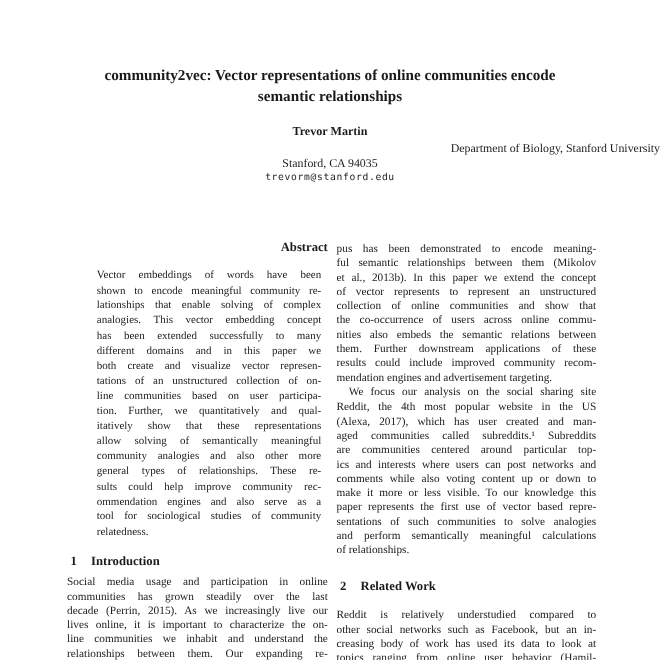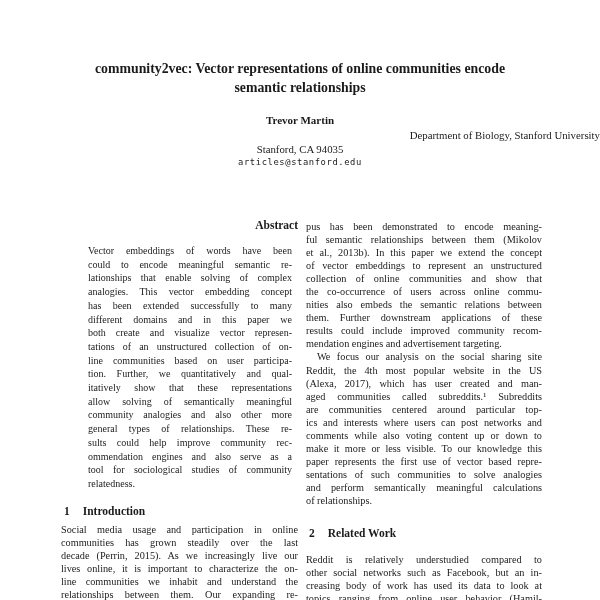--- a/index.html
+++ b/index.html
@@ -51,27 +51,27 @@
 <div class="page">
 
   <div class="paper-title">
     <div>community2vec: Vector representations of online communities encode</div>
     <div>semantic relationships</div>
   </div>
 
   <div class="author-name">Trevor Martin</div>
   <div class="author-affil">Department of Biology, Stanford University</div>
   <div class="author-addr">Stanford, CA 94035</div>
-  <div class="author-email">articles@stanford.edu</div>
+  <div class="author-email">trevorm@stanford.edu</div>
 
   <div class="abstract-heading">Abstract</div>
 
   <div class="abstract-body">
       <div class="jline">Vector embeddings of words have been</div>
-      <div class="jline">could to encode meaningful semantic re-</div>
+      <div class="jline">shown to encode meaningful community re-</div>
       <div class="jline">lationships that enable solving of complex</div>
       <div class="jline">analogies. This vector embedding concept</div>
       <div class="jline">has been extended successfully to many</div>
       <div class="jline">different domains and in this paper we</div>
       <div class="jline">both create and visualize vector represen-</div>
       <div class="jline">tations of an unstructured collection of on-</div>
       <div class="jline">line communities based on user participa-</div>
       <div class="jline">tion. Further, we quantitatively and qual-</div>
       <div class="jline">itatively show that these representations</div>
       <div class="jline">allow solving of semantically meaningful</div>
@@ -94,21 +94,21 @@
       <div class="jline">lives online, it is important to characterize the on-</div>
       <div class="jline">line communities we inhabit and understand the</div>
       <div class="jline">relationships between them.  Our expanding re-</div>
     </div>
 
   <div class="rightcol-body body-text">
     <div>
         <div class="jline">pus has been demonstrated to encode meaning-</div>
         <div class="jline">ful semantic relationships between them (Mikolov</div>
         <div class="jline">et al., 2013b). In this paper we extend the concept</div>
-        <div class="jline">of vector embeddings to represent an unstructured</div>
+        <div class="jline">of vector represents to represent an unstructured</div>
         <div class="jline">collection of online communities and show that</div>
         <div class="jline">the co-occurrence of users across online commu-</div>
         <div class="jline">nities also embeds the semantic relations between</div>
         <div class="jline">them.  Further downstream applications of these</div>
         <div class="jline">results could include improved community recom-</div>
         <div class="jline lastline">mendation engines and advertisement targeting.</div>
       </div>
     <div>
         <div class="jline indent">We focus our analysis on the social sharing site</div>
         <div class="jline">Reddit, the 4th most popular website in the US</div>

